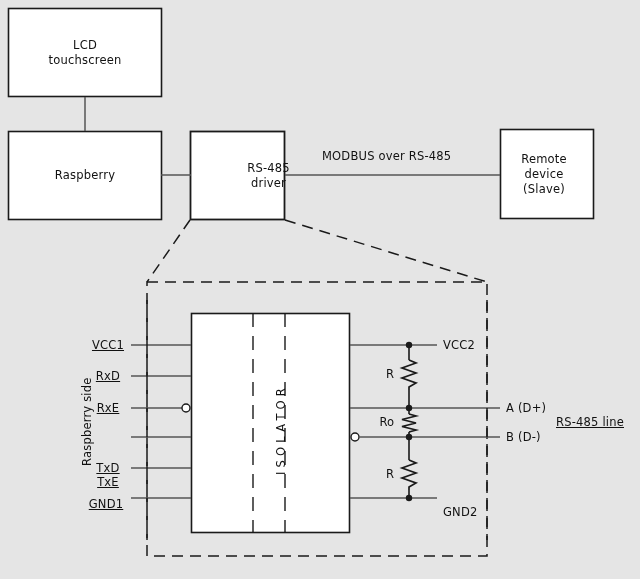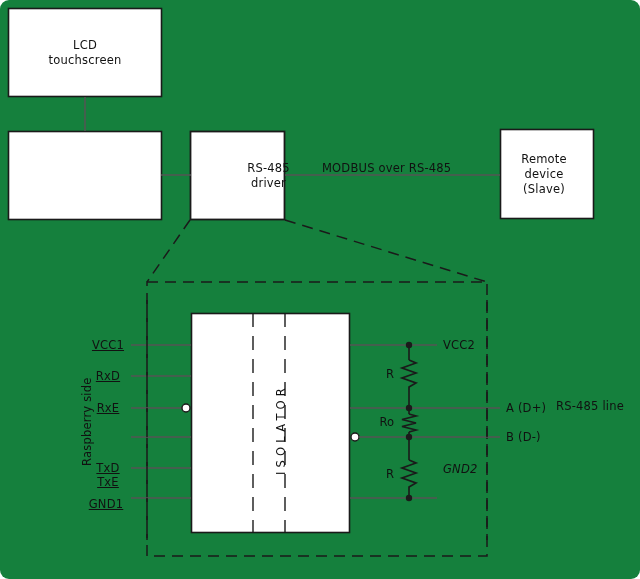--- a/index.html
+++ b/index.html
@@ -7,23 +7,22 @@
     padding: 0;
     background: #ffffff;
   }
   body {
     font-family: "DejaVu Sans", sans-serif;
   }
   #canvas {
     position: relative;
     width: 640px;
     height: 579px;
-    background: #15803d;
+    background: #e5e5e5;
     overflow: hidden;
-    border-radius: 9px;
   }
   svg.layer {
     position: absolute;
     left: 0;
     top: 0;
     width: 640px;
     height: 579px;
   }
   .box-label {
     position: absolute;
@@ -153,45 +152,46 @@
     <circle cx="409" cy="437" r="3.2" fill="#1a1a1a"></circle>
     <circle cx="409" cy="498" r="3.2" fill="#1a1a1a"></circle>
 
     <line x1="147" y1="300" x2="147" y2="540" stroke="#1a1a1a" stroke-width="1.5" stroke-dasharray="11,7"></line>
     <line x1="487" y1="300" x2="487" y2="540" stroke="#1a1a1a" stroke-width="1.5" stroke-dasharray="11,7"></line>
   </svg>
 
   <div class="box-label" style="left:8px; top:38px; width:154px;">LCD
 touchscreen</div>
 
+  <div class="box-label" style="left:8px; top:168px; width:154px;">Raspberry</div>
 
   <div class="box-label" style="left:190px; top:161px; width:95px;padding-left:31px;">RS-485
 driver</div>
 
   <div class="box-label" style="left:500px; top:152px; width:88px;">Remote
 device
 (Slave)</div>
 
-  <div class="wire-label" style="left:322px; top:161px;">MODBUS over RS-485</div>
+  <div class="wire-label" style="left:322px; top:149px;">MODBUS over RS-485</div>
 
   <div class="iso-label" style="left:274px; top:475px;">ISOLATOR</div>
 
   <div class="vert-label" style="left:80px; top:466px;">Raspberry side</div>
 
   <div class="pin-label" style="left:88px; top:338px; width:40px;">VCC1</div>
   <div class="pin-label" style="left:88px; top:369px; width:40px;">RxD</div>
   <div class="pin-label" style="left:88px; top:401px; width:40px;">RxE</div>
   <div class="pin-label" style="left:88px; top:430px; width:40px;margin-top:45px;">TxE</div>
   <div class="pin-label" style="left:88px; top:461px; width:40px;">TxD</div>
   <div class="pin-label" style="left:84px; top:497px; width:44px;">GND1</div>
 
   <div class="wire-label" style="left:443px; top:338px;">VCC2</div>
   <div class="wire-label" style="left:506px; top:401px;">A (D+)</div>
   <div class="wire-label" style="left:506px; top:430px;">B (D-)</div>
-  <div class="wire-label" style="left:443px; top:462px;font-style:italic;">GND2</div>
+  <div class="wire-label" style="left:443px; top:505px;">GND2</div>
 
-  <div class="wire-label" style="left:556px; top:399px;">RS-485 line</div>
+  <div class="wire-label" style="left:556px; top:415px;text-decoration:underline;">RS-485 line</div>
 
   <div class="res-label" style="left:365px; top:367px; width:29px;">R</div>
   <div class="res-label" style="left:362px; top:415px; width:32px;">Ro</div>
   <div class="res-label" style="left:365px; top:467px; width:29px;">R</div>
 
 </div>
 
 </body></html>

